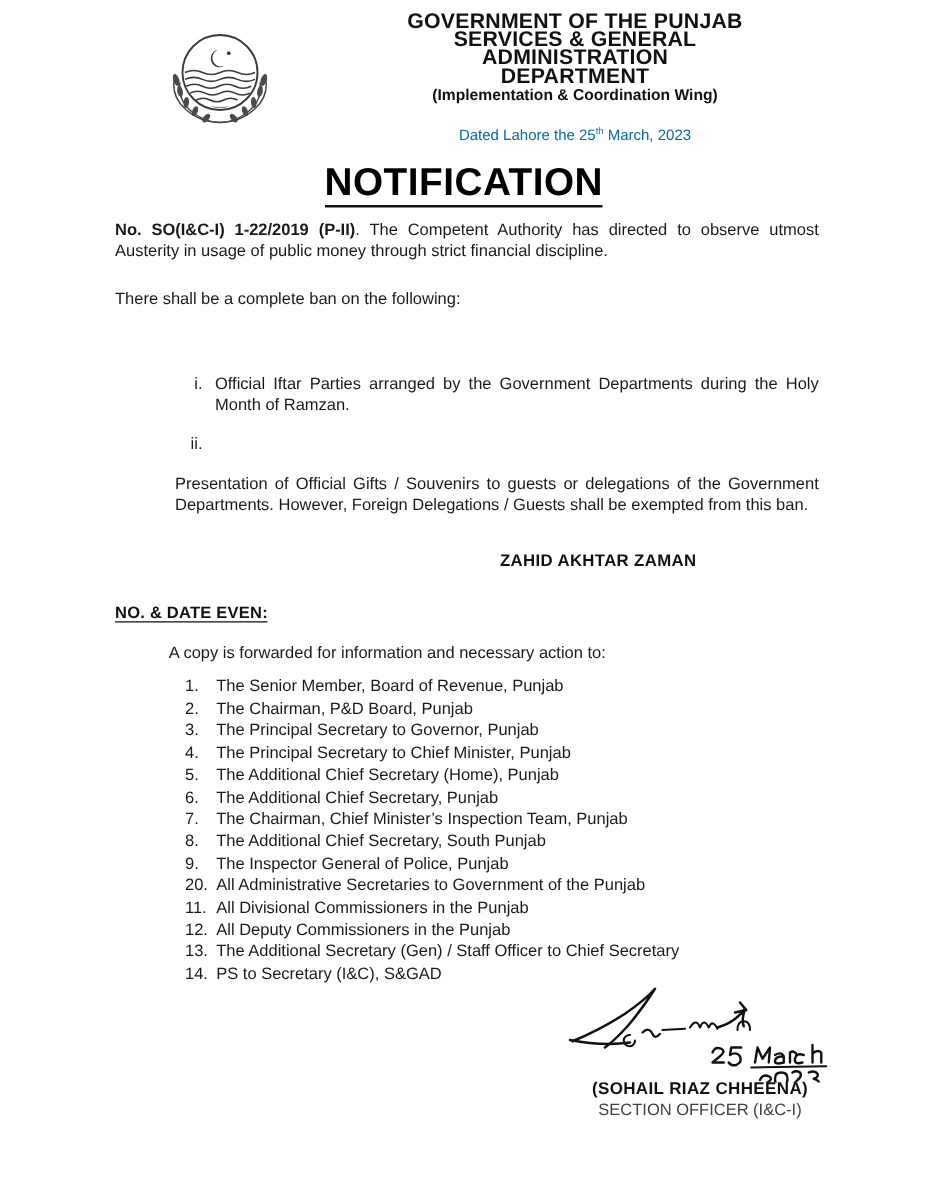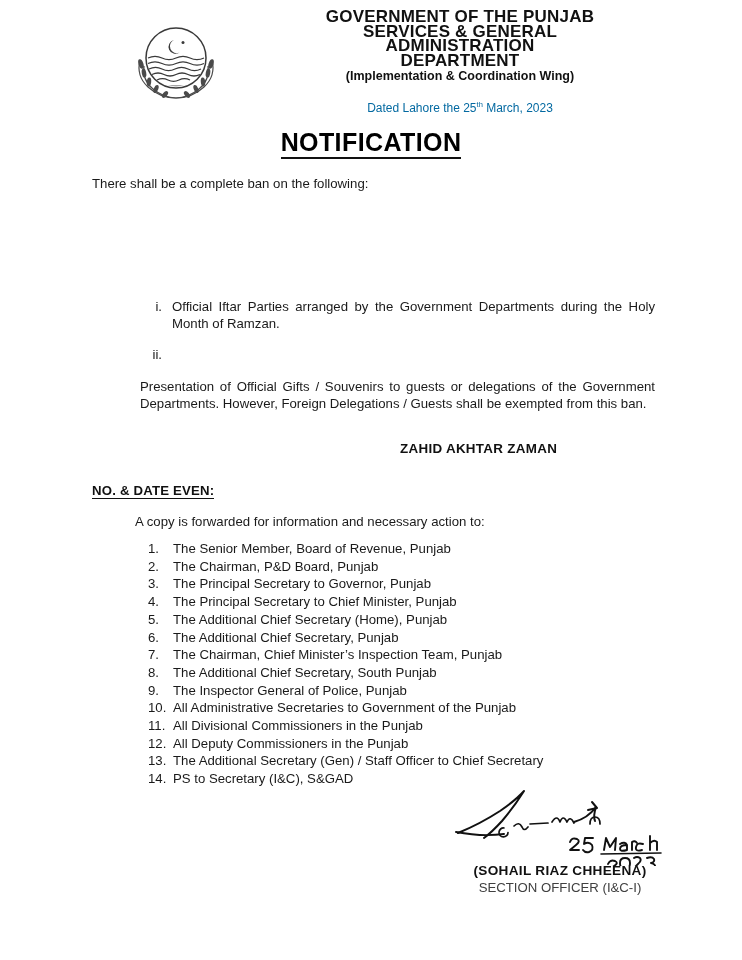--- a/index.html
+++ b/index.html
@@ -73,21 +73,21 @@
 
   
   .doc-title {
     position: absolute;
     left: 0;
     top: 128px;
     width: 742px;
     text-align: center;
   }
   .doc-title span {
-    font-size: 25px;
+    font-size: 31px;
     font-weight: bold;
     letter-spacing: 0.4px;
     border-bottom: 2.2px solid #111;
     padding-bottom: 1px;
     color: #000;
   }
 
   
   .body-area {
     position: absolute;
@@ -291,20 +291,21 @@
       <div class="hdr-wing">(Implementation &amp; Coordination Wing)</div>
       <div class="hdr-date"><span>Dated Lahore the 25</span><sup>th</sup><span> March, 2023</span></div>
     </div>
   </div>
 
   <div class="doc-title">
     <span>NOTIFICATION</span>
   </div>
 
   <div class="body-area">
+    <div class="para para-1"><b>No. SO(I&amp;C-I) 1-22/2019 (P-II)</b><span>. The Competent Authority has directed to observe utmost Austerity in usage of public money through strict financial discipline.</span></div>
     <div class="para para-2">There shall be a complete ban on the following:</div>
   </div>
 
   <div class="roman-list">
     <div class="roman-item">
       <div class="roman-marker">i.</div>
       <div class="roman-text">Official Iftar Parties arranged by the Government Departments during the Holy Month of Ramzan.</div>
     </div>
     <div class="roman-item">
       <div class="roman-marker">ii.</div>
@@ -353,21 +354,21 @@
       </div>
     <div class="num-item">
         <div class="num-marker">8.</div>
         <div class="num-text">The Additional Chief Secretary, South Punjab</div>
       </div>
     <div class="num-item">
         <div class="num-marker">9.</div>
         <div class="num-text">The Inspector General of Police, Punjab</div>
       </div>
     <div class="num-item">
-        <div class="num-marker wide">10.</div>
+        <div class="num-marker wide">20.</div>
         <div class="num-text">All Administrative Secretaries to Government of the Punjab</div>
       </div>
     <div class="num-item">
         <div class="num-marker wide">11.</div>
         <div class="num-text">All Divisional Commissioners in the Punjab</div>
       </div>
     <div class="num-item">
         <div class="num-marker wide">12.</div>
         <div class="num-text">All Deputy Commissioners in the Punjab</div>
       </div>

